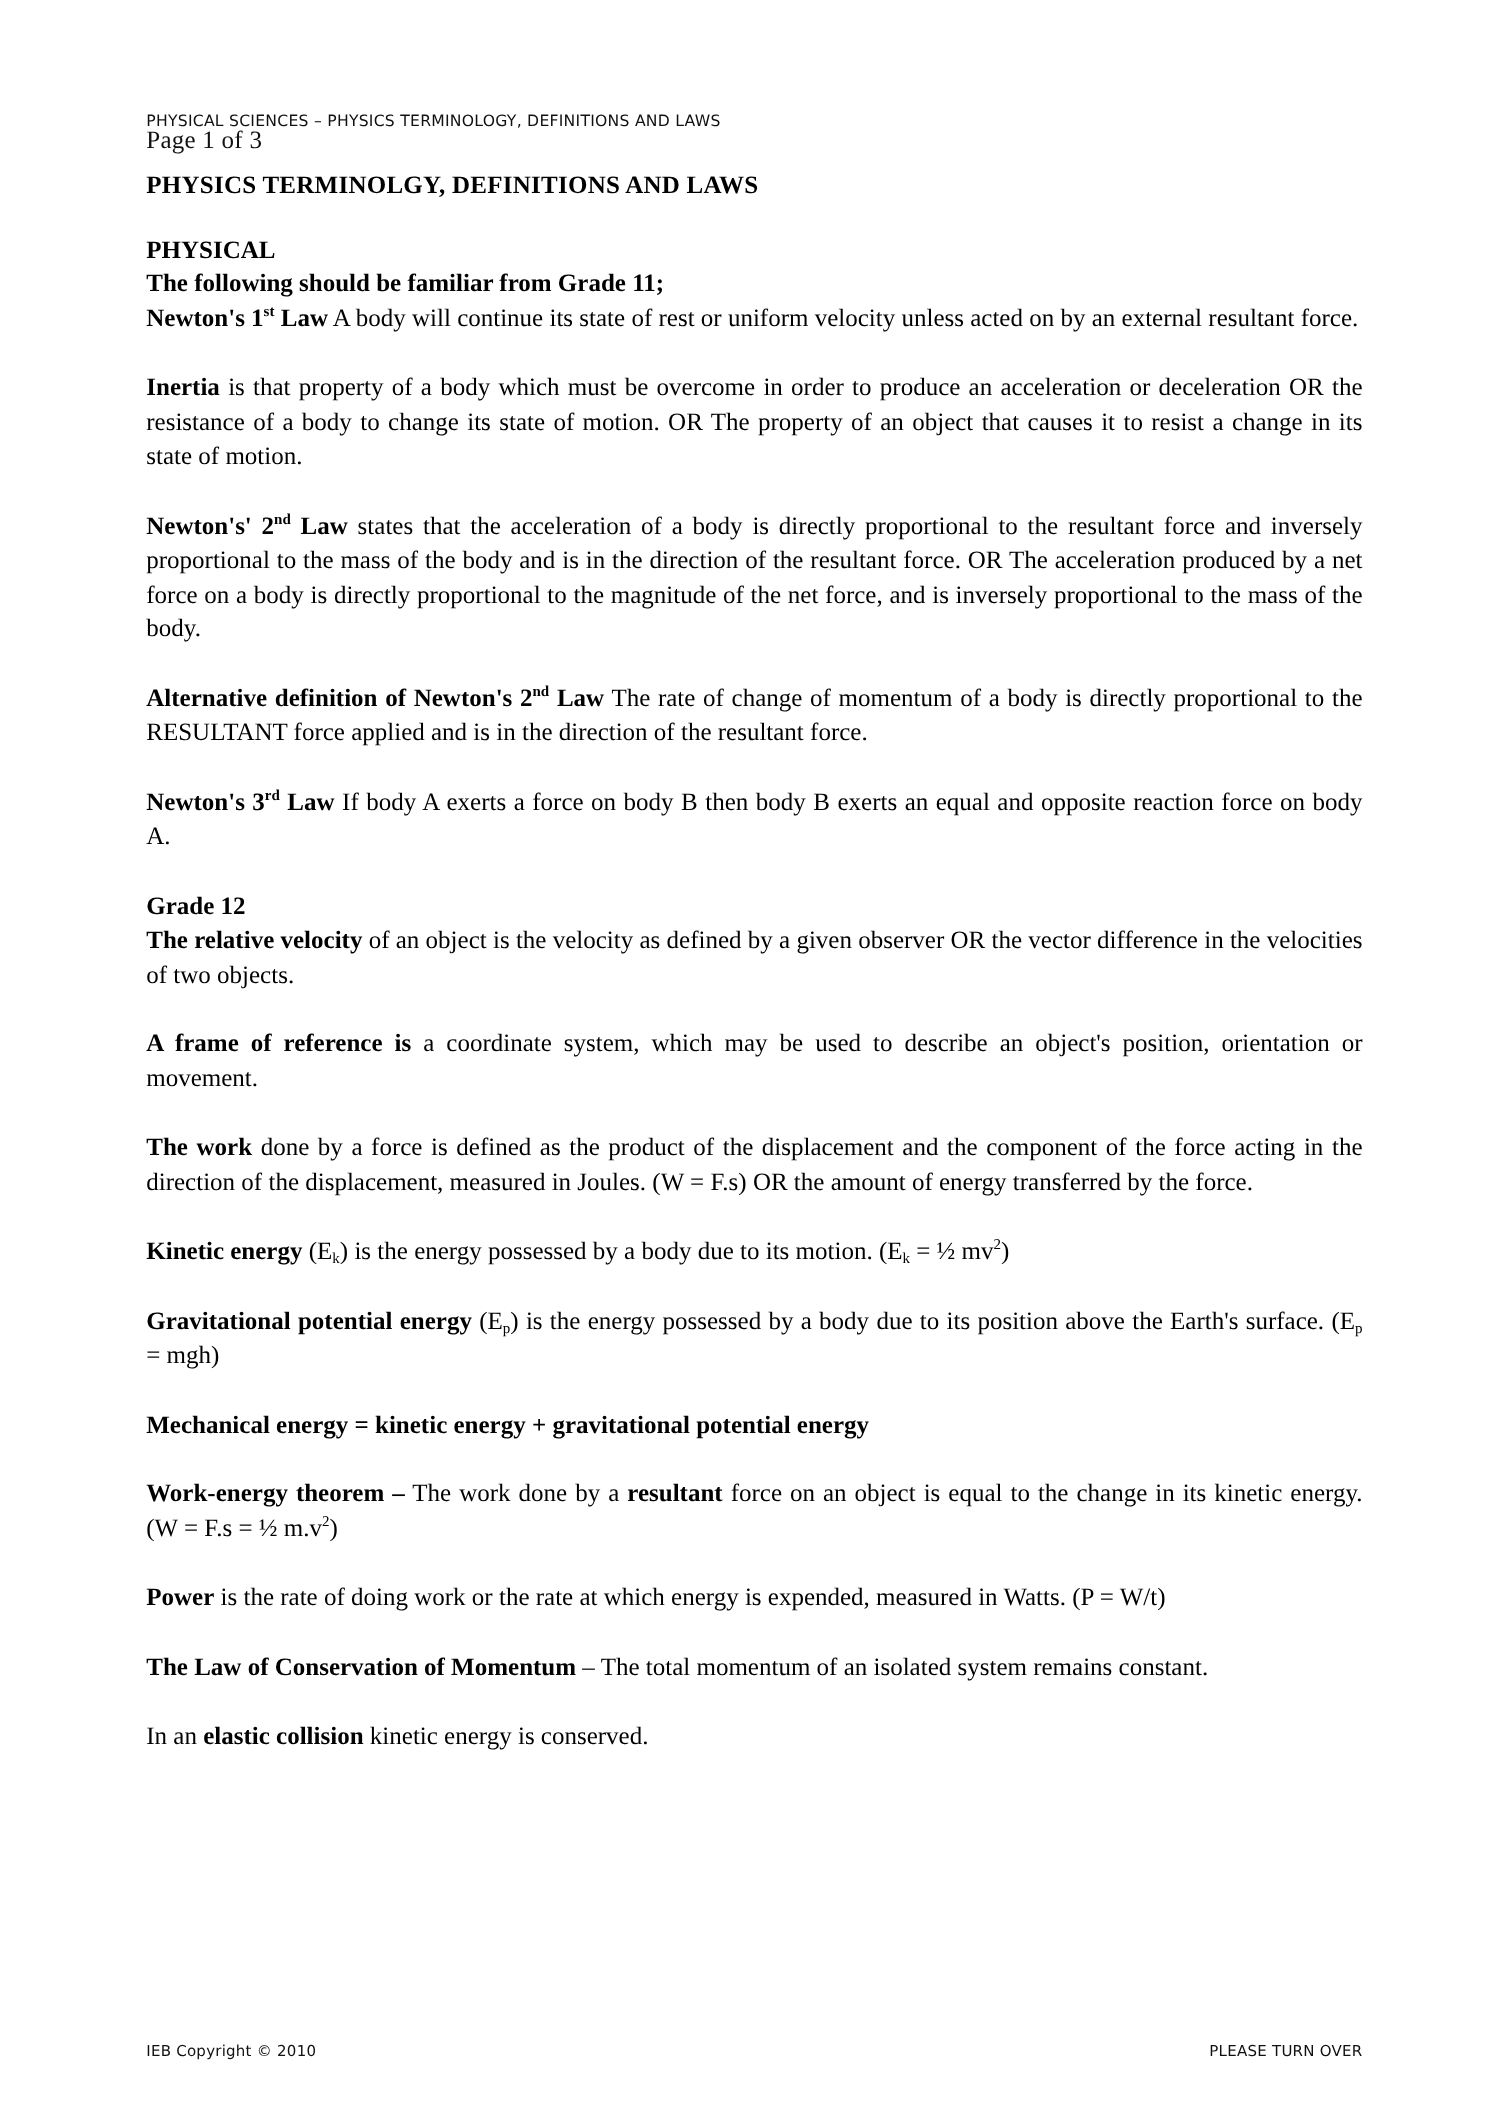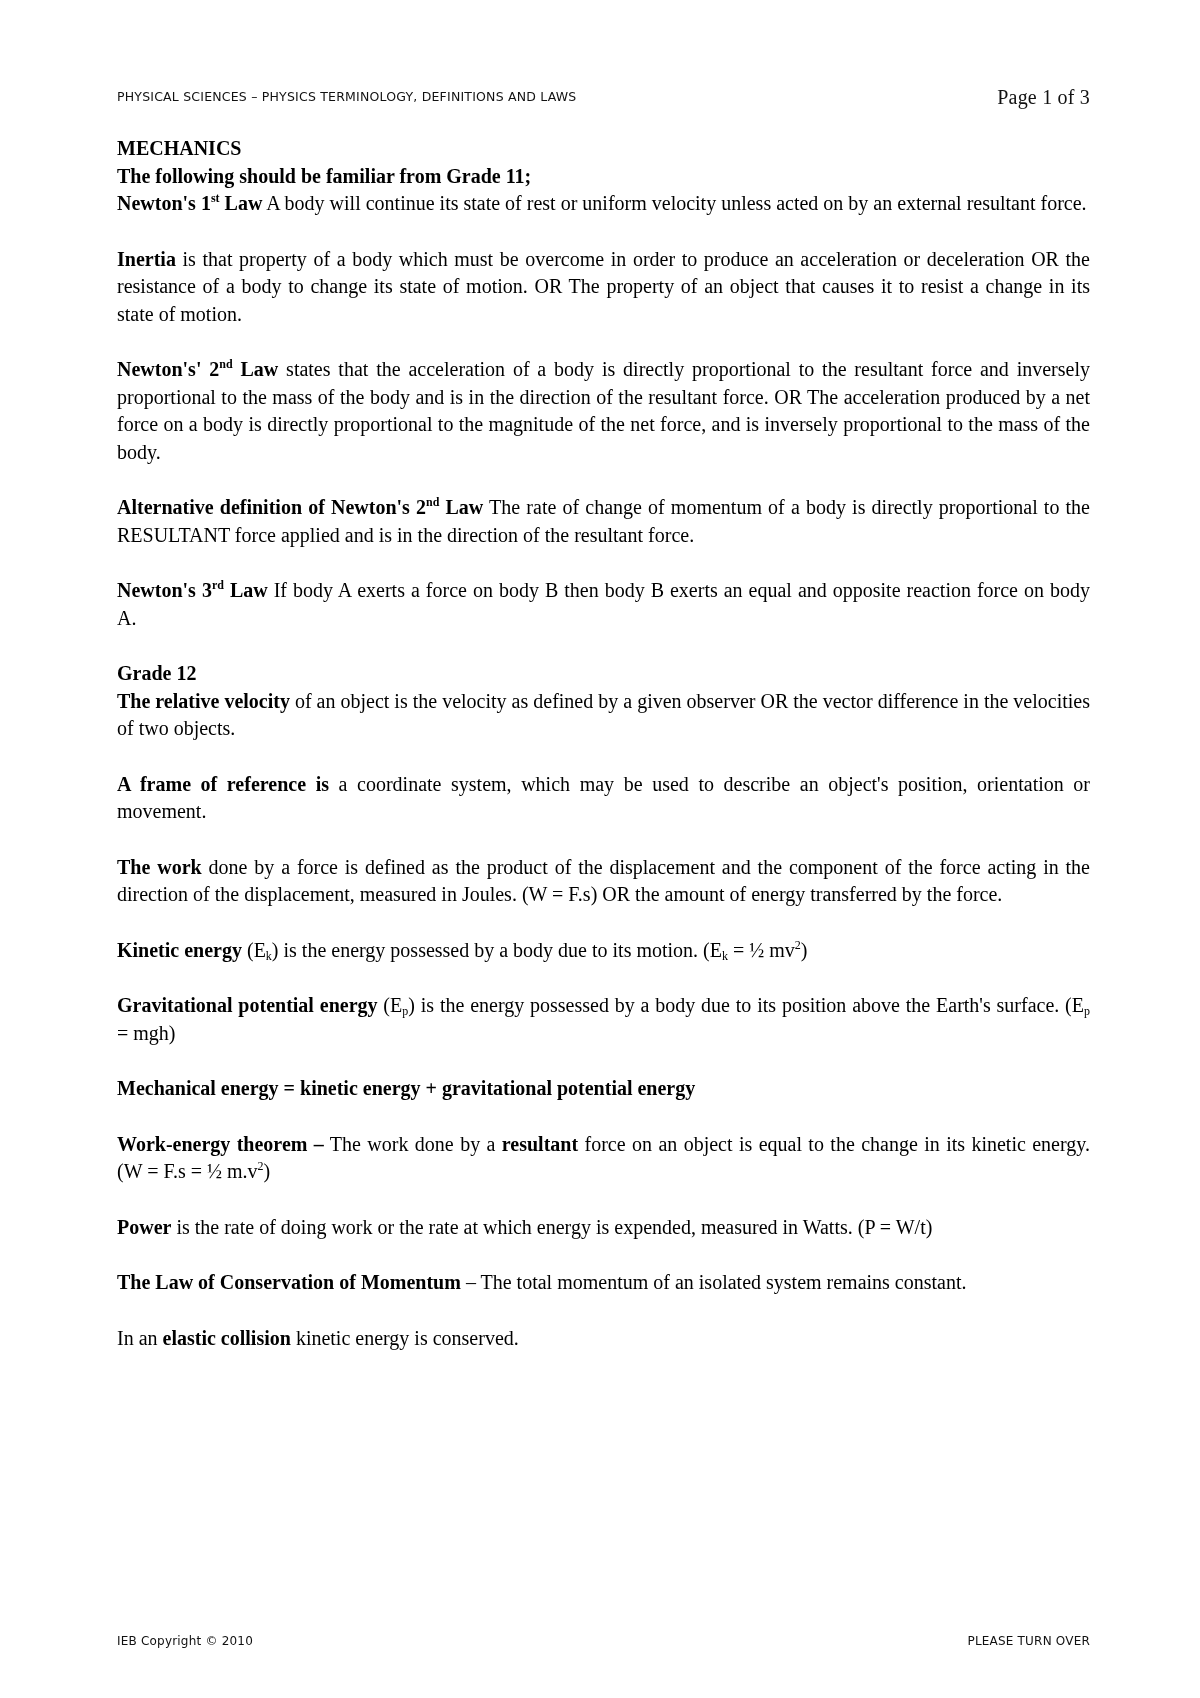--- a/index.html
+++ b/index.html
@@ -1,19 +1,19 @@
 <!DOCTYPE html>
 <html><head>
 <meta charset="utf-8">
 <style>
   html, body { margin: 0; padding: 0; background: #ffffff; }
   body { width: 1200px; height: 1698px; position: relative; overflow: hidden; color: #000; }
   .page { position: absolute; left: 0; top: 0; width: 1200px; height: 1698px; background: #fff; }
   .hdr, .ftr { position: absolute; left: 117px; right: 110px; font-family: "DejaVu Sans", sans-serif; font-size: 12.5px; display: flex; justify-content: space-between; letter-spacing: 0.2px; color: #111; }
-  .hdr { top: 89px; }
+  .hdr { top: 89px; flex-direction: column; }
   .ftr { top: 1634px; font-size: 12px; }
   .hdr .pg { font-family: "Liberation Serif", serif; font-size: 20px; margin-top: -3px; }
   .content { position: absolute; left: 117px; width: 973px; top: 135px; font-family: "Liberation Serif", serif; font-size: 20px; line-height: 27.5px; }
   .title { font-weight: bold; font-size: 20px; margin: 0 0 24px 0; letter-spacing: 0.2px; }
   .sec { font-weight: bold; margin: 0; }
   p { margin: 0 0 28px 0; text-align: justify; }
   p.tight { margin-bottom: 0; }
   b { font-weight: bold; }
   sup { font-size: 12px; line-height: 0; vertical-align: 8px; }
   sub { font-size: 12px; line-height: 0; vertical-align: -3px; }
@@ -22,22 +22,23 @@
 <body>
 
 <div class="page">
 
   <div class="hdr">
     <span>PHYSICAL SCIENCES – PHYSICS TERMINOLOGY, DEFINITIONS AND LAWS</span>
     <span class="pg">Page 1 of 3</span>
   </div>
 
   <div class="content">
+    <div class="title">PHYSICS TERMINOLGY, DEFINITIONS AND LAWS</div>
 
-    <div class="sec">MECHANICS</div>
+    <div class="sec">PHYSICAL</div>
     <div class="sec">The following should be familiar from Grade 11;</div>
 
     <p><b>Newton's 1</b><b><sup>st</sup></b><b> Law</b><span> A body will continue its state of rest or uniform velocity unless acted on by an external resultant force.</span></p>
 
     <p><b>Inertia</b><span> is that property of a body which must be overcome in order to produce an acceleration or deceleration OR the resistance of a body to change its state of motion. OR The property of an object that causes it to resist a change in its state of motion.</span></p>
 
     <p><b>Newton's' 2</b><b><sup>nd</sup></b><b> Law</b><span> states that the acceleration of a body is directly proportional to the resultant force and inversely proportional to the mass of the body and is in the direction of the resultant force. OR The acceleration produced by a net force on a body is directly proportional to the magnitude of the net force, and is inversely proportional to the mass of the body.</span></p>
 
     <p><b>Alternative definition of Newton's 2</b><b><sup>nd</sup></b><b> Law</b><span> The rate of change of momentum of a body is directly proportional to the RESULTANT force applied and is in the direction of the resultant force.</span></p>
 

